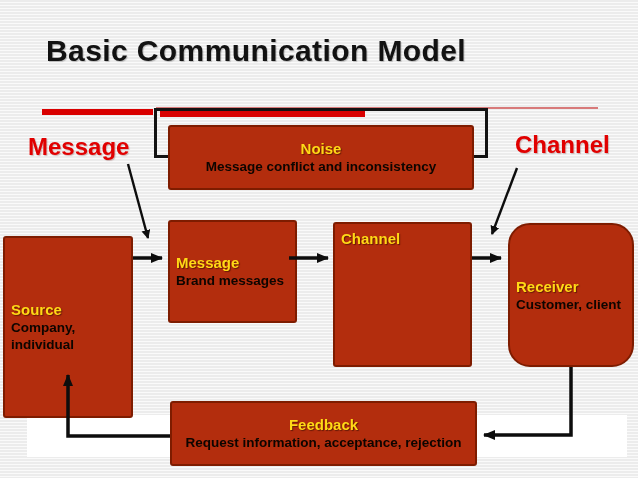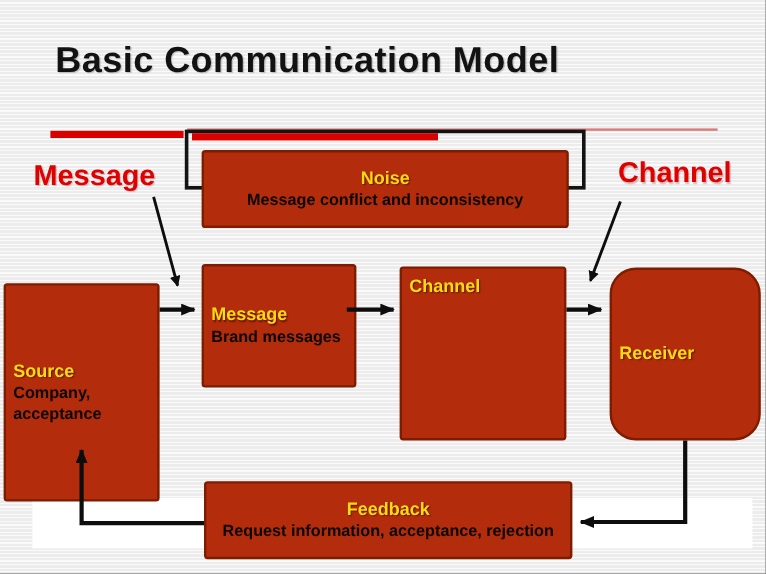--- a/index.html
+++ b/index.html
@@ -63,34 +63,35 @@
   <div class="stage-label decoding">Channel</div>
 
   <div class="dbox noise-box centered">
     <div class="dbox-title">Noise</div>
     <div class="dbox-body">Message conflict and inconsistency</div>
   </div>
 
   <div class="dbox source-box left-mid">
     <div class="dbox-title">Source</div>
     <div class="dbox-body">Company,
-acceptance</div>
+individual</div>
   </div>
 
   <div class="dbox message-box left-mid">
     <div class="dbox-title">Message</div>
     <div class="dbox-body">Brand messages</div>
   </div>
 
   <div class="dbox channel-box left-top">
     <div class="dbox-title">Channel</div>
   </div>
 
   <div class="dbox receiver-box left-mid">
     <div class="dbox-title">Receiver</div>
+    <div class="dbox-body">Customer, client</div>
   </div>
 
   <div class="dbox feedback-box centered">
     <div class="dbox-title">Feedback</div>
     <div class="dbox-body">Request information, acceptance, rejection</div>
   </div>
 
   <svg class="arrows" viewBox="0 0 638 478">
     <defs>
       <marker id="ah" markerUnits="userSpaceOnUse" markerWidth="14" markerHeight="12" refX="11" refY="5" orient="auto">

